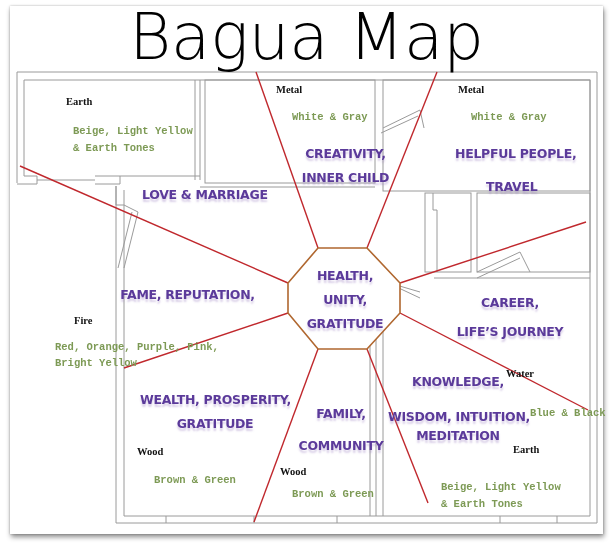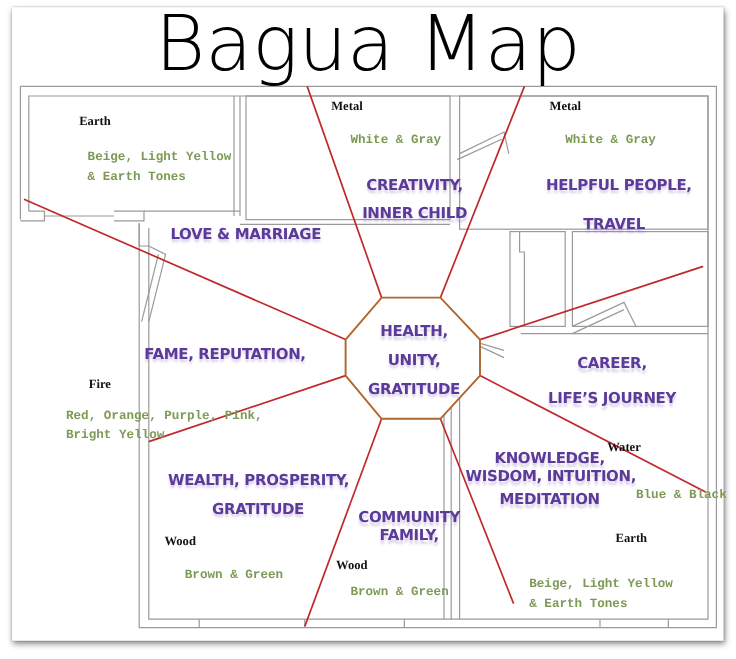--- a/index.html
+++ b/index.html
@@ -127,26 +127,26 @@
 <div class="t color" style="left:530px; top:366px;margin-top:41px;">Blue &amp; Black</div>
 
 <div class="t area" style="left:140px; top:392px; width:150px;">
   <div>WEALTH, PROSPERITY,</div>
   <div style="margin-top:9px">GRATITUDE</div>
 </div>
 <div class="t element" style="left:137px; top:446px;">Wood</div>
 <div class="t color" style="left:154px; top:474px;">Brown &amp; Green</div>
 
 <div class="t area" style="left:296px; top:406px; width:90px;">
+  <div>FAMILY,</div>
   <div style="margin-top:17px">COMMUNITY</div>
-  <div>FAMILY,</div>
 </div>
 <div class="t element" style="left:280px; top:466px;">Wood</div>
 <div class="t color" style="left:292px; top:488px;">Brown &amp; Green</div>
 
 <div class="t area" style="left:388px; top:374px; width:140px;">
   <div>KNOWLEDGE,</div>
-  <div style="margin-top:0">WISDOM, INTUITION,</div>
+  <div style="margin-top:20px">WISDOM, INTUITION,</div>
   <div style="margin-top:4px">MEDITATION</div>
 </div>
 <div class="t element" style="left:513px; top:444px;">Earth</div>
 <div class="t color" style="left:441px; top:481px;">Beige, Light Yellow</div>
 <div class="t color" style="left:441px; top:498px;">&amp; Earth Tones</div>
 
 </body></html>

